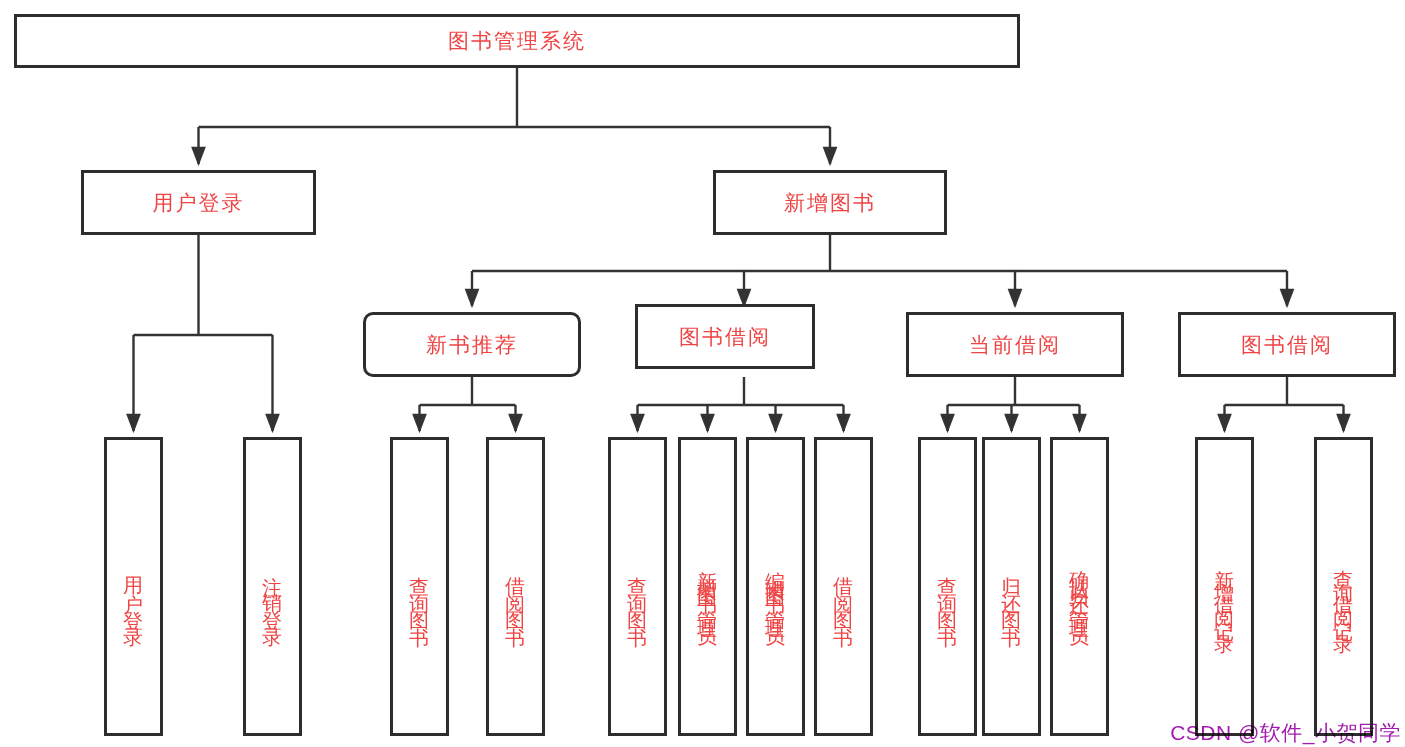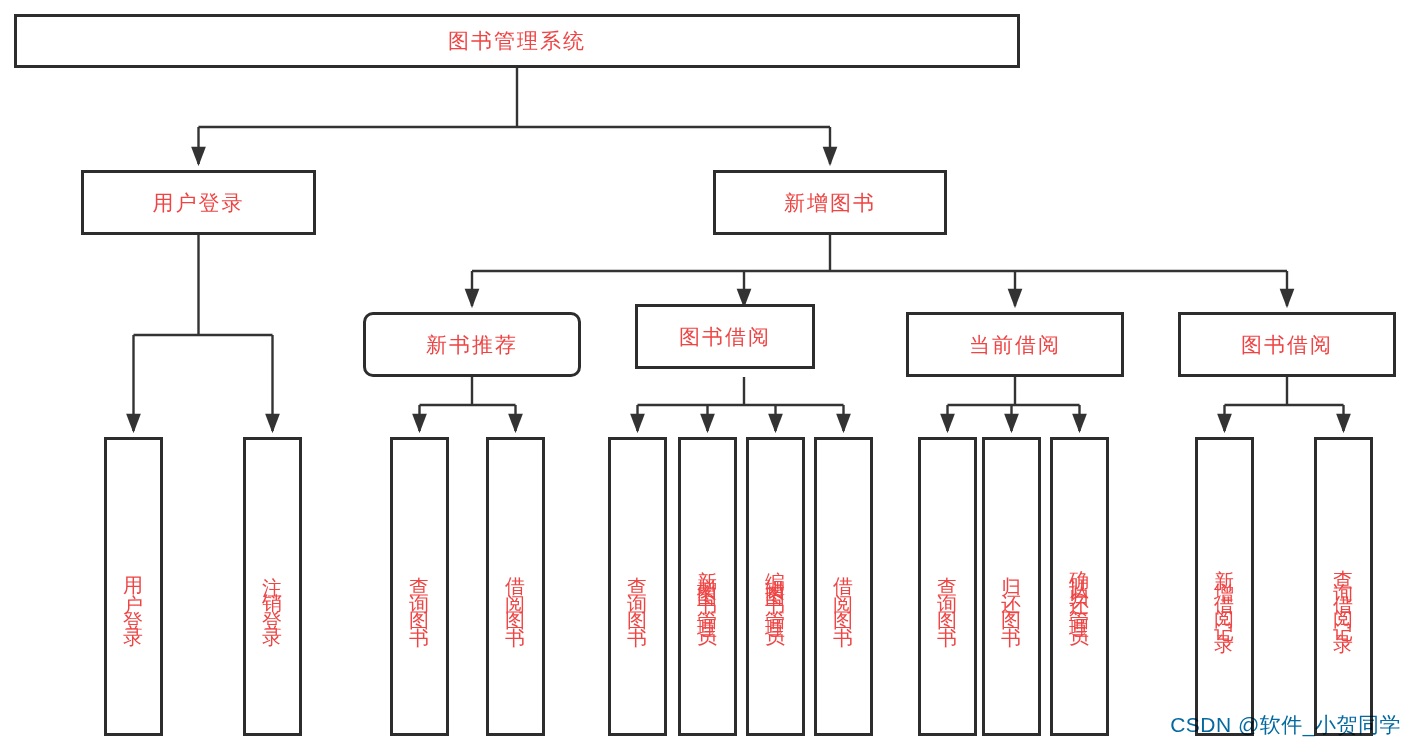--- a/index.html
+++ b/index.html
@@ -62,24 +62,24 @@
   .l6  { left: 746px; }
   .l7  { left: 814px; }
   .l8  { left: 918px; }
   .l9  { left: 982px; }
   .l10 { left: 1050px; }
   .l11 { left: 1195px; }
   .l12 { left: 1314px; }
   .watermark {
     position: absolute;
     right: 4px;
-    bottom: 8px;
+    bottom: 0;
     font-size: 21px;
     letter-spacing: 0.5px;
-    color: #0369a1;
+    color: #a21caf;
     mix-blend-mode: multiply;
     z-index: 2;
     white-space: nowrap;
   }
 </style>
 </head>
 <body>
 
 <div class="canvas">
 

